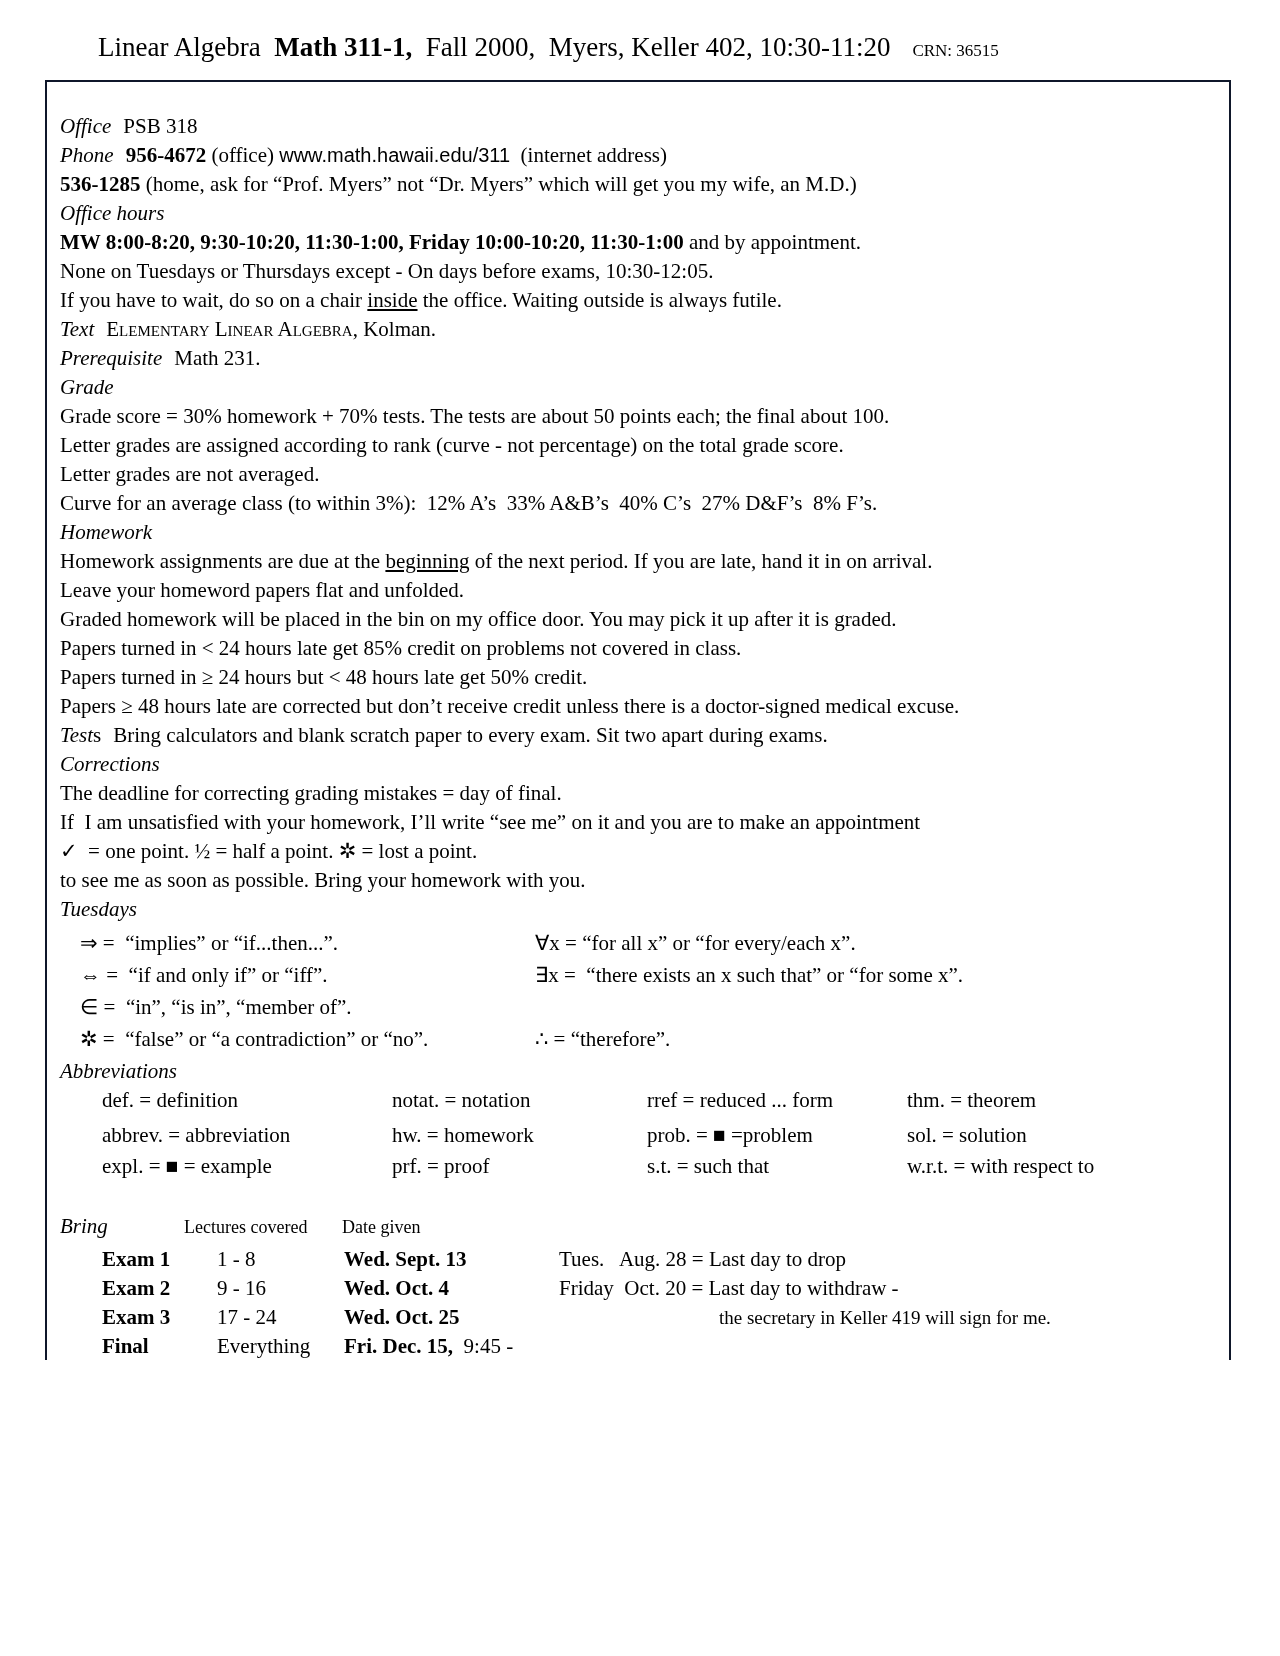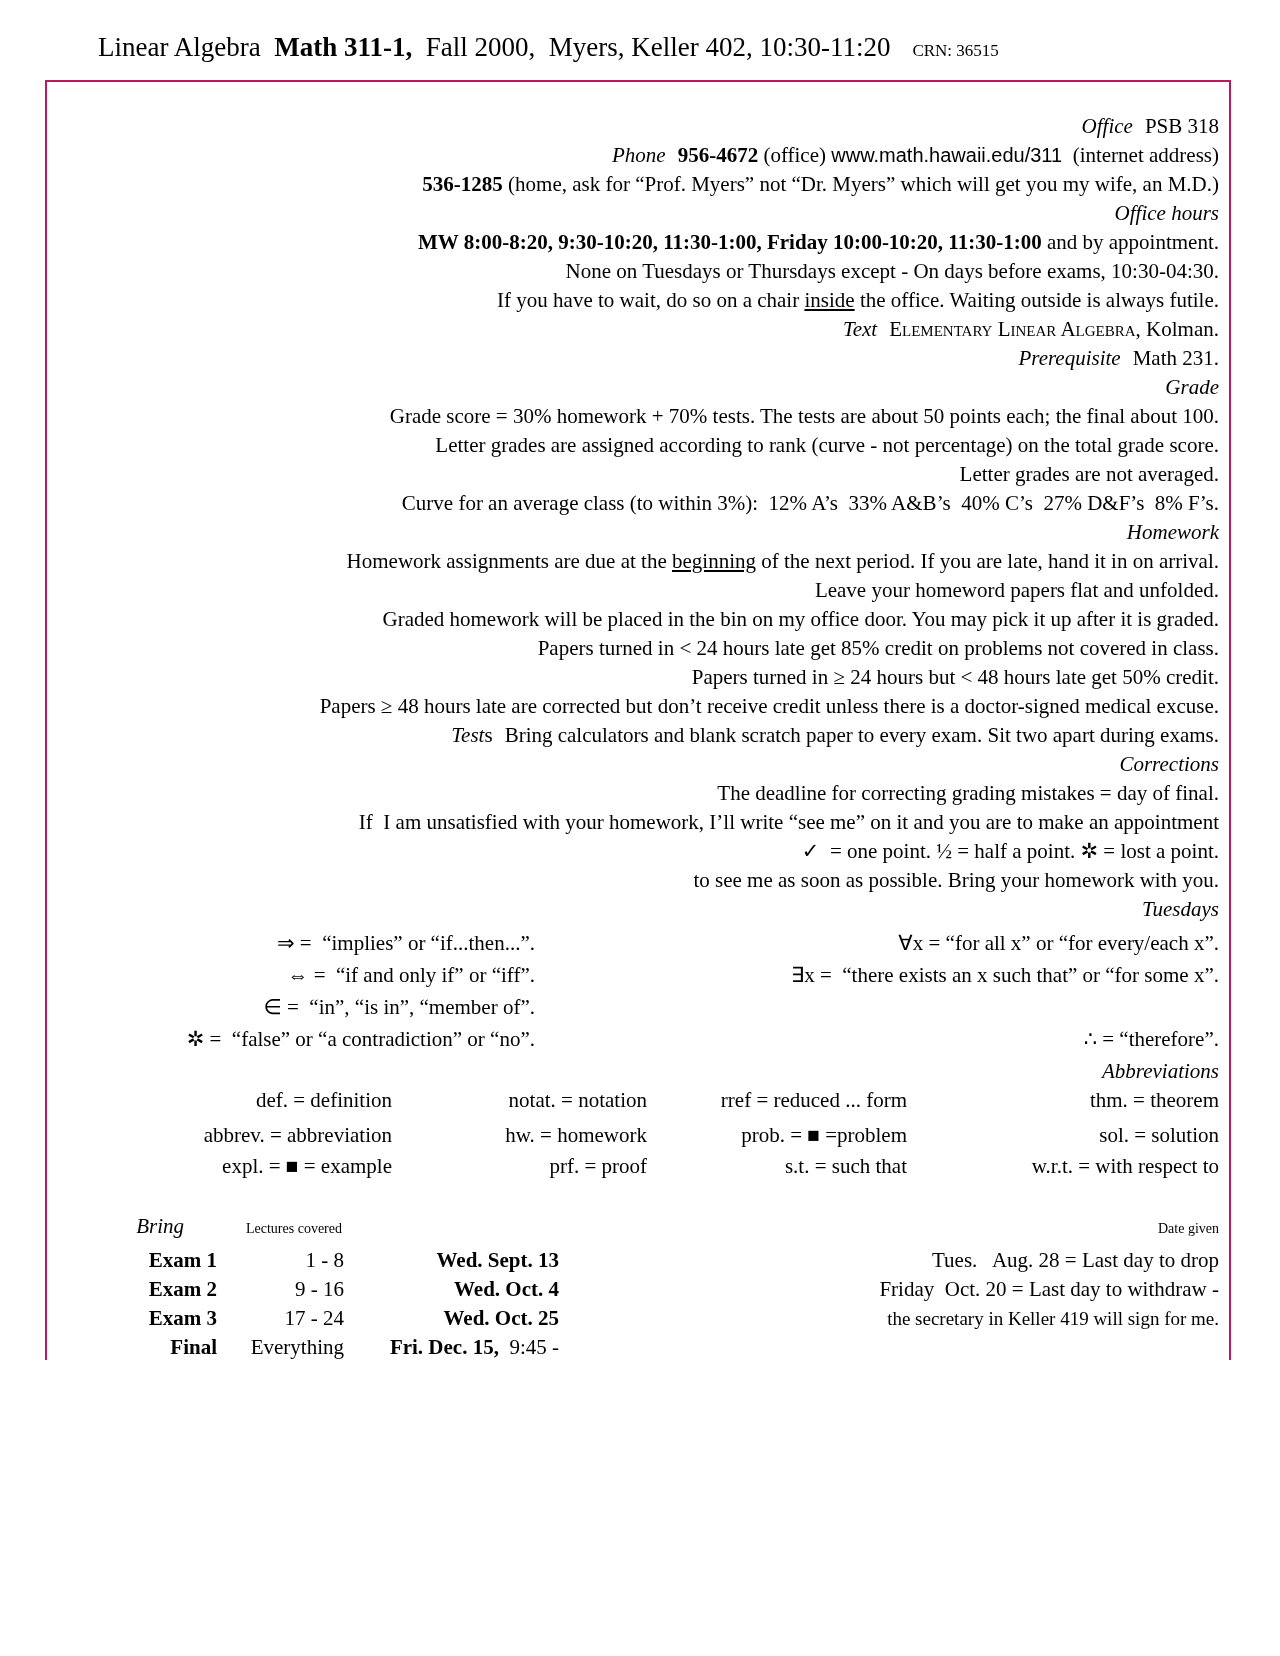--- a/index.html
+++ b/index.html
@@ -4,22 +4,22 @@
 <style>
   html,body{margin:0;padding:0;background:#ffffff;}
   .page{position:relative;width:1280px;height:1360px;background:#ffffff;overflow:hidden;
         font-family:"Liberation Serif", serif;color:#000;}
   .t{white-space:pre-wrap;}
   .sans{font-family:"Liberation Sans", sans-serif;}
   .title{position:absolute;left:98px;top:30px;font-size:27px;line-height:34px;}
   .title .bold{font-weight:bold;}
   .crn{font-size:17px;margin-left:22px;}
   .box{position:absolute;left:45px;top:80px;width:1186px;height:1526px;
-       border:2px solid #be185d;box-sizing:border-box;padding:30px 10px 0 13px;
-       font-size:21px;text-align:right;}
+       border:2px solid #0f172a;box-sizing:border-box;padding:30px 10px 0 13px;
+       font-size:21px;}
   p.line{margin:0;line-height:29px;min-height:29px;font-size:21px;}
   .ind{margin-left:42px;}
   .ind2{margin-left:70px;}
   .lbl{font-style:italic;}
   .gap{margin-left:12px;}
   .b{font-weight:bold;}
   .u{text-decoration:underline;}
   .sc{font-variant:small-caps;}
   .mt-sec{margin-top:28px;}
   .mt-big{margin-top:33px;}
@@ -27,21 +27,21 @@
   .mt-sm{margin-top:3px;}
   .mt-18{margin-top:18px;}
   .sym-row{display:grid;grid-template-columns:455px auto;margin-left:20px;
            line-height:29px;margin-bottom:3px;font-size:21px;}
   .sym-first{margin-top:5px;}
   .abbr-grid{display:grid;grid-template-columns:290px 255px 260px auto;margin-left:42px;
              line-height:29px;margin-bottom:2px;margin-top:0;font-size:21px;}
   .abbr-first{margin-top:6px;}
   .exams-head{display:grid;grid-template-columns:124px 158px auto;align-items:baseline;
               margin-top:31px;line-height:29px;}
-  .exams-head .small{font-size:14px;}
+  .exams-head .small{font-size:18px;}
   .exam-row{display:grid;grid-template-columns:115px 127px 215px auto;line-height:29px;
             margin-left:42px;font-size:21px;}
   .exam-row .date{white-space:nowrap;}
   .note-small{font-size:19px;padding-left:160px;white-space:nowrap;}
 </style>
 </head>
 <body>
 
 <div class="page">
 
@@ -58,21 +58,21 @@
       <span class="lbl t">Phone</span><span class="gap b t">956-4672</span><span class="t"> (office) </span><span class="sans t" style="font-size:20px;">www.math.hawaii.edu/311</span><span class="t">  (internet address)</span>
     </p>
     <p class="line ind2">
       <span class="b t">536-1285</span><span class="t"> (home, ask for “Prof. Myers” not “Dr. Myers” which will get you my wife, an M.D.)</span>
     </p>
 
     <p class="line mt-sec lbl">Office hours</p>
     <p class="line ind">
       <span class="b t">MW 8:00-8:20, 9:30-10:20, 11:30-1:00, Friday 10:00-10:20, 11:30-1:00</span><span class="t"> and by appointment.</span>
     </p>
-    <p class="line ind t">None on Tuesdays or Thursdays except - On days before exams, 10:30-04:30.</p>
+    <p class="line ind t">None on Tuesdays or Thursdays except - On days before exams, 10:30-12:05.</p>
     <p class="line ind">
       <span class="t">If you have to wait, do so on a chair </span><span class="u t">inside</span><span class="t"> the office. Waiting outside is always futile.</span>
     </p>
 
     <p class="line mt-big">
       <span class="lbl t">Text</span><span class="gap sc t">Elementary Linear Algebra</span><span class="t">, Kolman.</span>
     </p>
 
     <p class="line mt-big">
       <span class="lbl t">Prerequisite</span><span class="gap t">Math 231.</span>

